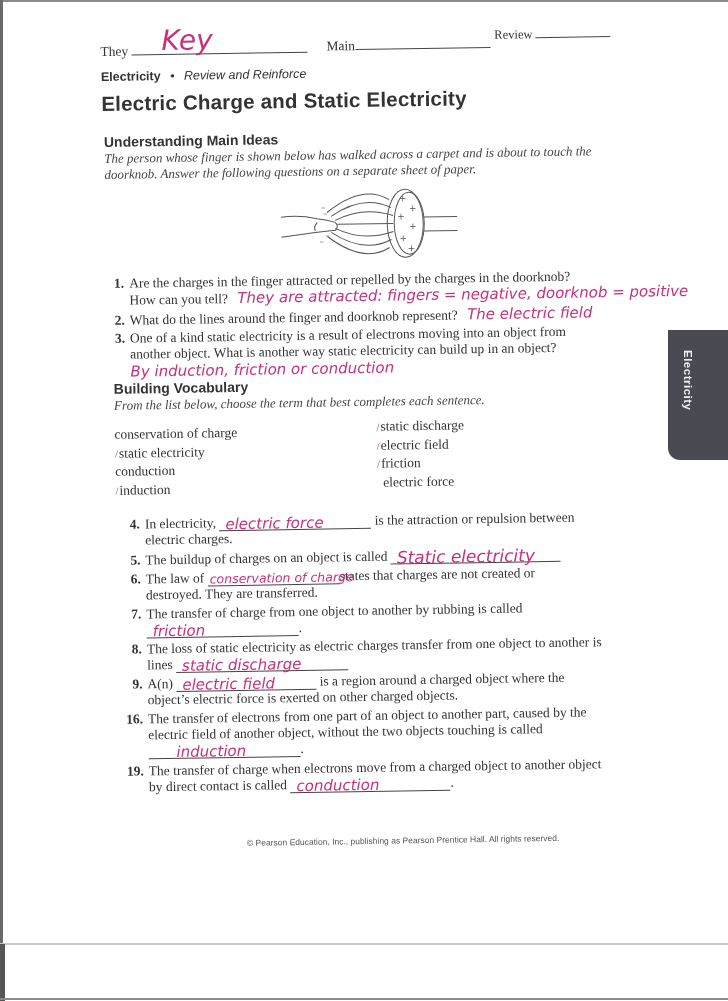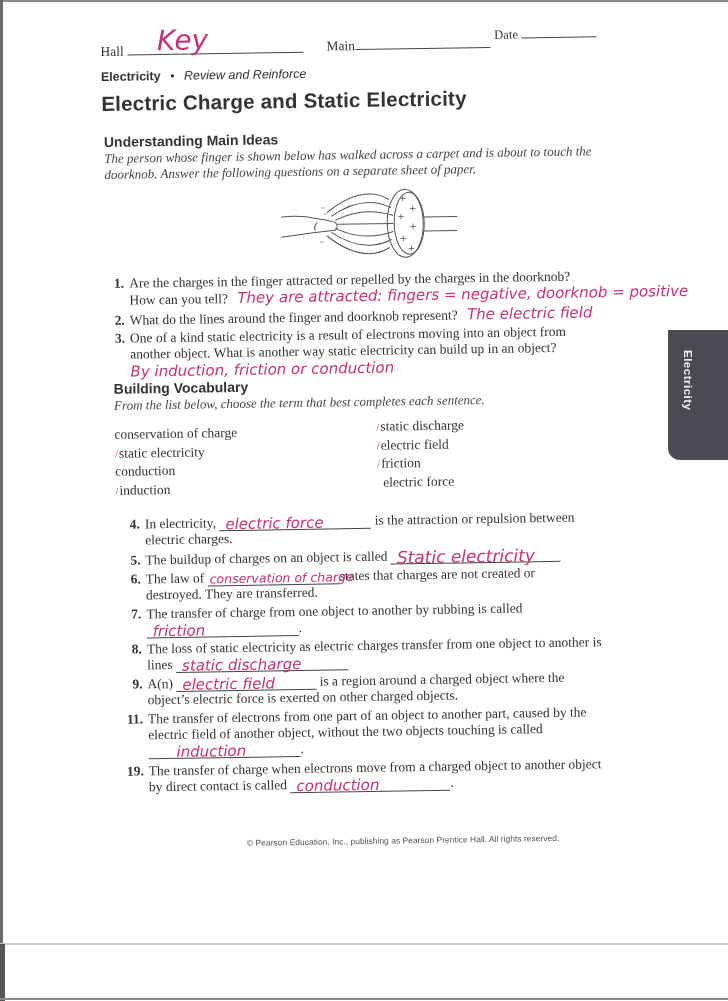--- a/index.html
+++ b/index.html
@@ -49,30 +49,30 @@
 <div class="frame-left-bottom"></div>
 <div class="frame-bottom"></div>
 
 <div class="tab">
   <span>Electricity</span>
 </div>
 
 <div class="page">
 
   <div class="abs label-serif" style="left:106px; top:40px;">
-    <span>Hall</span>
+    <span>They</span>
     <span class="line" style="width:176px; position:relative;">
       <span class="hand" style="position:absolute; left:30px; bottom:-3px; font-size:28px;">Key</span>
     </span>
   </div>
   <div class="abs label-serif" style="left:332px; top:38px;">
     <span>Main</span><span class="line" style="width:135px;"></span>
   </div>
   <div class="abs label-serif" style="left:500px; top:30px; font-size:12.5px;">
-    <span>Date</span>
+    <span>Review</span>
     <span class="line" style="width:75px;"></span>
   </div>
 
   <div class="abs crumb" style="left:106px; top:66px;">
     <b>Electricity</b>
     <span style="margin:0 6px;">•</span>
     <i>Review and Reinforce</i>
   </div>
 
   <div class="abs title" style="left:106px; top:88px;">Electric Charge and Static Electricity</div>
@@ -179,21 +179,21 @@
   </div>
 
   <div class="abs q" style="left:118px; top:673px;">
     <div><span class="num">9.</span><span>A(n)</span>
       <span class="blank" style="width:140px;"><span class="ans">electric field</span></span>
       <span>is a region around a charged object where the</span></div>
     <div class="cont">object’s electric force is exerted on other charged objects.</div>
   </div>
 
   <div class="abs q" style="left:118px; top:708px;">
-    <div><span class="num">11.</span><span>The transfer of electrons from one part of an object to another part, caused by the</span></div>
+    <div><span class="num">16.</span><span>The transfer of electrons from one part of an object to another part, caused by the</span></div>
     <div class="cont">electric field of another object, without the two objects touching is called</div>
     <div class="cont"><span class="blank" style="width:152px;"><span class="ans" style="left:28px;">induction</span></span><span>.</span></div>
   </div>
 
   <div class="abs q" style="left:118px; top:760px;">
     <div><span class="num">19.</span><span>The transfer of charge when electrons move from a charged object to another object</span></div>
     <div class="cont"><span>by direct contact is called</span>
       <span class="blank" style="width:160px;"><span class="ans">conduction</span></span><span>.</span></div>
   </div>
 

